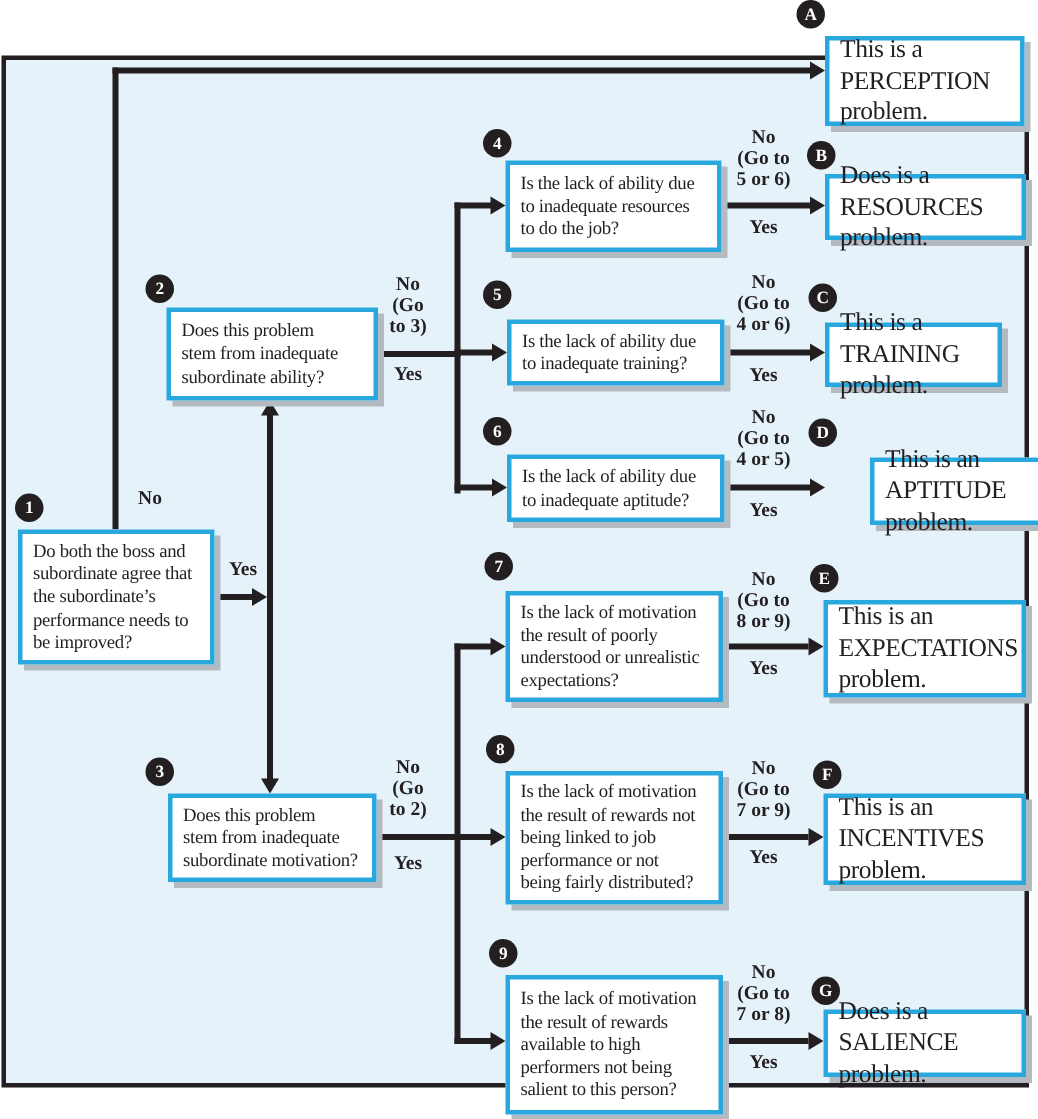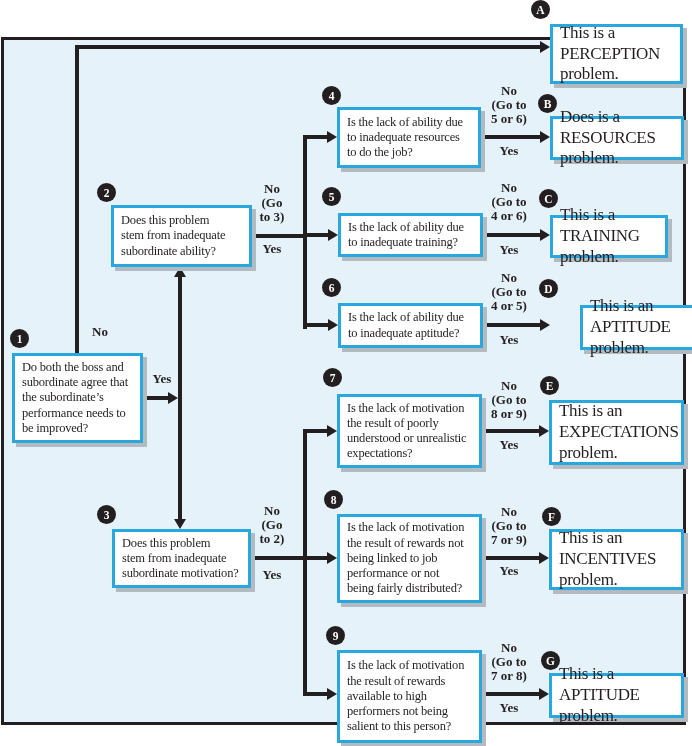--- a/index.html
+++ b/index.html
@@ -155,21 +155,21 @@
       <span>This is an
 EXPECTATIONS
 problem.</span>
     </div>
   <div class="rbox" style="left:549px;top:529px;width:135px;height:61px">
       <span>This is an
 INCENTIVES
 problem.</span>
     </div>
   <div class="rbox" style="left:549px;top:673px;width:135px;height:45px">
-      <span>This is a APTITUDE
+      <span>Does is a SALIENCE
 problem.</span>
     </div>
 
   <div class="badge" style="left:10px;top:329px">1</div>
   <div class="badge" style="left:97px;top:183px">2</div>
   <div class="badge" style="left:97px;top:505px">3</div>
   <div class="badge" style="left:322px;top:86px">4</div>
   <div class="badge" style="left:322px;top:187px">5</div>
   <div class="badge" style="left:322px;top:278px">6</div>
   <div class="badge" style="left:323px;top:368px">7</div>

